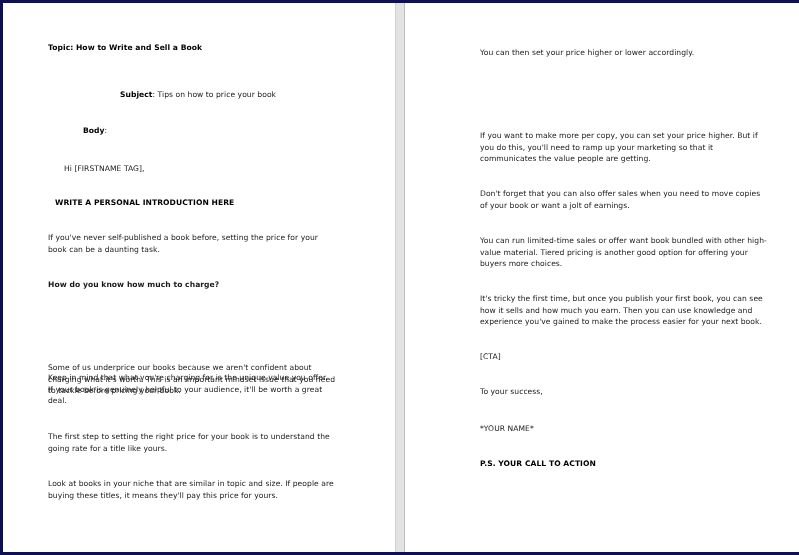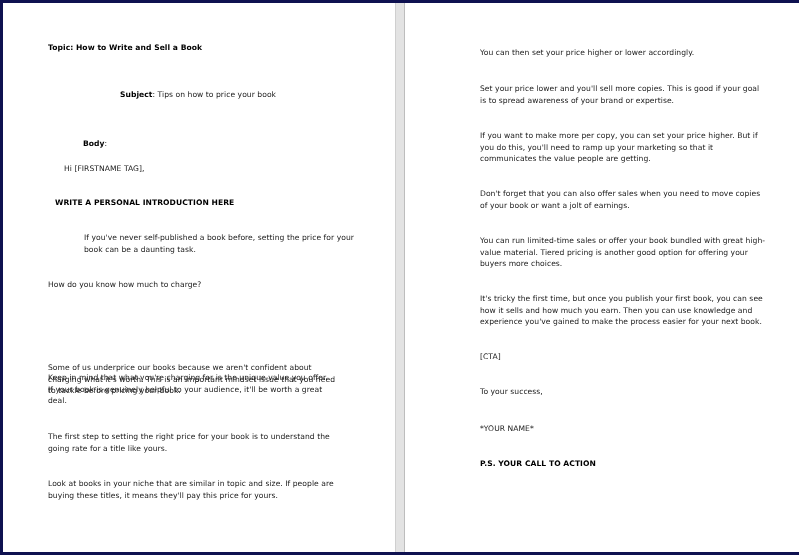--- a/index.html
+++ b/index.html
@@ -40,53 +40,51 @@
 </head>
 <body>
 
 <div class="frame">
 
   <div class="page page-left left">
     <div class="p b" style="top:39px;">Topic: How to Write and Sell a Book</div>
 
     <div class="p" style="top:86px;text-align:center;"><span class="b">Subject</span><span>: Tips on how to price your book</span></div>
 
-    <div class="p" style="top:135px;padding-left:35px;"><span class="b">Body</span><span>:</span></div>
+    <div class="p" style="top:122px;padding-left:35px;"><span class="b">Body</span><span>:</span></div>
 
     <div class="p" style="top:160px;padding-left:16px;">Hi [FIRSTNAME TAG],</div>
 
     <div class="p b" style="top:194px;margin-left:7px;">WRITE A PERSONAL INTRODUCTION HERE</div>
 
-    <div class="p" style="top:229px;margin-left:36px;">If you've never self-published a book before, setting the price for your
+    <div class="p" style="top:229px;">If you've never self-published a book before, setting the price for your
 book can be a daunting task.</div>
-    <div class="p" style="top:276px;">How do you know how much to charge?</div>
+    <div class="p" style="top:276px;font-weight:bold;">How do you know how much to charge?</div>
     <div class="p" style="top:311px;margin-top:48px;">Some of us underprice our books because we aren't confident about
 charging what it's worth. This is an important mindset issue that you need
 to tackle before pricing your book.</div>
     <div class="p" style="top:369px;">Keep in mind that what you're charging for is the unique value you offer.
 If your book is genuinely helpful to your audience, it'll be worth a great
 deal.</div>
     <div class="p" style="top:475px;">Look at books in your niche that are similar in topic and size. If people are
 buying these titles, it means they'll pay this price for yours.</div>
     <div class="p" style="top:428px;">The first step to setting the right price for your book is to understand the
 going rate for a title like yours.</div>
   </div>
 
   <div class="gutter"></div>
 
   <div class="page page-right right">
     <div class="p" style="top:44px;">You can then set your price higher or lower accordingly.</div>
-    <div class="p" style="top:80px;">Set your price lower and you'll sell more copies. This is good if your goal
-is to spread awareness of your brand or expertise.</div>
     <div class="p" style="top:127px;">If you want to make more per copy, you can set your price higher. But if
 you do this, you'll need to ramp up your marketing so that it
 communicates the value people are getting.</div>
     <div class="p" style="top:185px;">Don't forget that you can also offer sales when you need to move copies
 of your book or want a jolt of earnings.</div>
-    <div class="p" style="top:232px;">You can run limited-time sales or offer your book bundled with great high-
+    <div class="p" style="top:232px;">You can run limited-time sales or offer want book bundled with other high-
 value material. Tiered pricing is another good option for offering your
 buyers more choices.</div>
     <div class="p" style="top:290px;">It's tricky the first time, but once you publish your first book, you can see
 how it sells and how much you earn. Then you can use knowledge and
 experience you've gained to make the process easier for your next book.</div>
 
     <div class="p" style="top:348px;">[CTA]</div>
     <div class="p" style="top:383px;">To your success,</div>
     <div class="p" style="top:420px;">*YOUR NAME*</div>
     <div class="p b" style="top:455px;">P.S. YOUR CALL TO ACTION</div>

